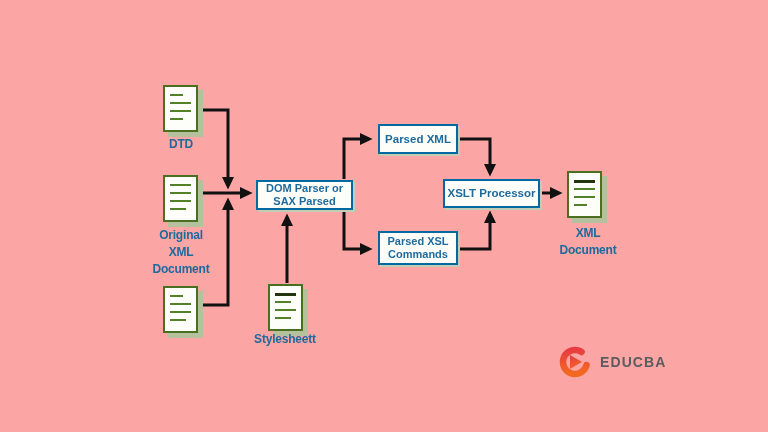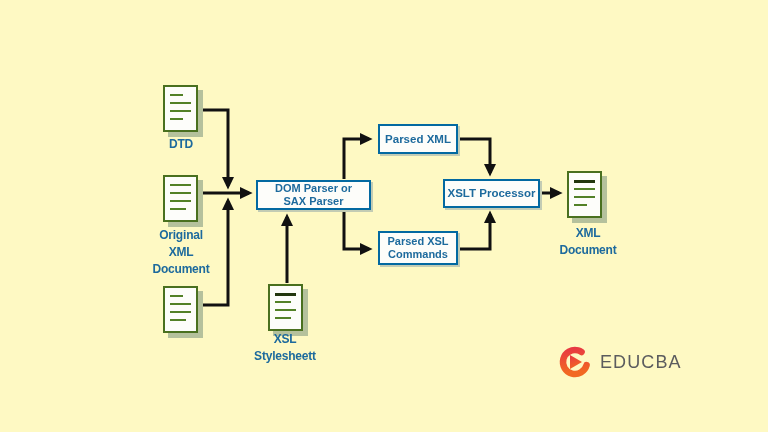--- a/index.html
+++ b/index.html
@@ -1,18 +1,18 @@
 <!DOCTYPE html>
 <html><head>
 <meta charset="utf-8">
 <title>Diagram</title>
 <style>
   html,body{margin:0;padding:0;background:#ffffff;}
   .stage{
-    position:relative;width:768px;height:432px;background:#fef9c3;overflow:hidden;
+    position:relative;width:768px;height:432px;background:#fca5a5;overflow:hidden;
     font-family:"Liberation Sans",sans-serif;
   }
   
   .doc{
     position:absolute;width:35px;height:47px;box-sizing:border-box;
     background:#fdfdfa;border:2px solid #4a701f;
     box-shadow:5px 5px 0 #b5c19c;
     padding:7px 5px 0 5px;
   }
   .doc i{display:block;height:2px;background:#538127;margin-bottom:6px;}
@@ -31,21 +31,21 @@
     background:#fdfdfa;border:2px solid #0369a1;
     box-shadow:2px 2px 0 #c3ccb4;
     display:flex;flex-direction:column;align-items:center;justify-content:center;
     color:#1d6a9d;font-weight:bold;font-size:11px;line-height:13px;text-align:center;
   }
   .pbox.big{font-size:11.5px;}
   .arrows{position:absolute;left:0;top:0;pointer-events:none;}
   
   .brand{position:absolute;left:558px;top:342px;height:40px;display:flex;align-items:center;}
   .brand .educba-text{
-    margin-left:6px;color:#5b5c5e;font-size:18px;letter-spacing:1.1px;font-weight:400;
+    margin-left:6px;color:#5b5c5e;font-size:14px;letter-spacing:1.1px;font-weight:700;
   }
 </style>
 </head>
 <body>
 
 <div class="stage">
 
   <svg class="arrows" width="768" height="432" viewBox="0 0 768 432">
     <defs>
       <marker id="ah" markerWidth="4.2" markerHeight="4" refX="3" refY="2" orient="auto">
@@ -105,32 +105,31 @@
   </div>
 
   <div class="lbl" style="left:116px;top:227px">
     <div>Original</div>
     <div>XML</div>
     <div>Document</div>
   </div>
 
 
   <div class="lbl" style="left:220px;top:331px">
-    <div>XSL</div>
     <div>Stylesheett</div>
   </div>
 
   <div class="lbl" style="left:523px;top:225px">
     <div>XML</div>
     <div>Document</div>
   </div>
 
-  <div class="pbox" style="left:256px;top:180px;width:115px;height:30px">
+  <div class="pbox" style="left:256px;top:180px;width:97px;height:30px">
     <div>DOM Parser or</div>
-    <div>SAX Parser</div>
+    <div>SAX Parsed</div>
   </div>
 
   <div class="pbox big" style="left:378px;top:124px;width:80px;height:30px">
     <div>Parsed XML</div>
   </div>
 
   <div class="pbox big" style="left:443px;top:179px;width:97px;height:29px">
     <div>XSLT Processor</div>
   </div>
 

